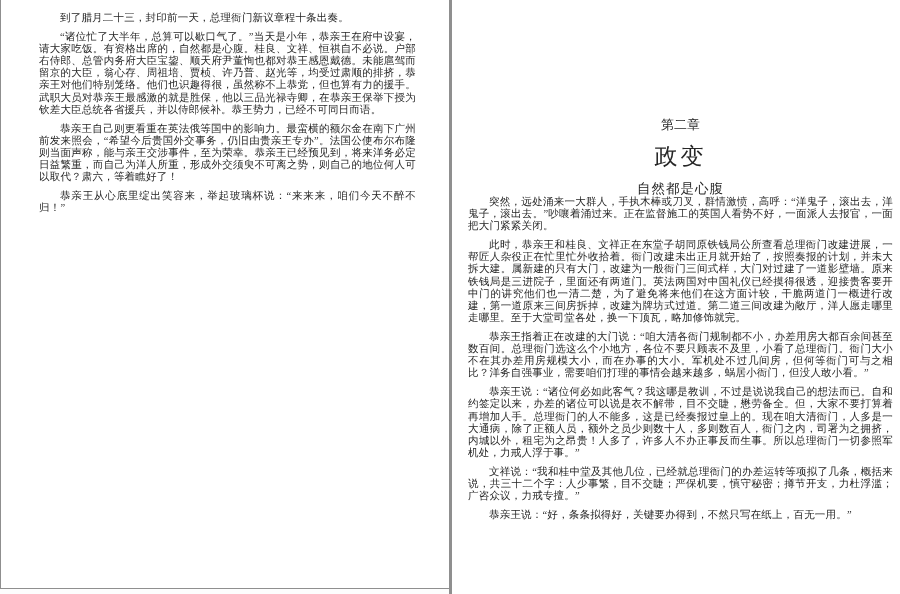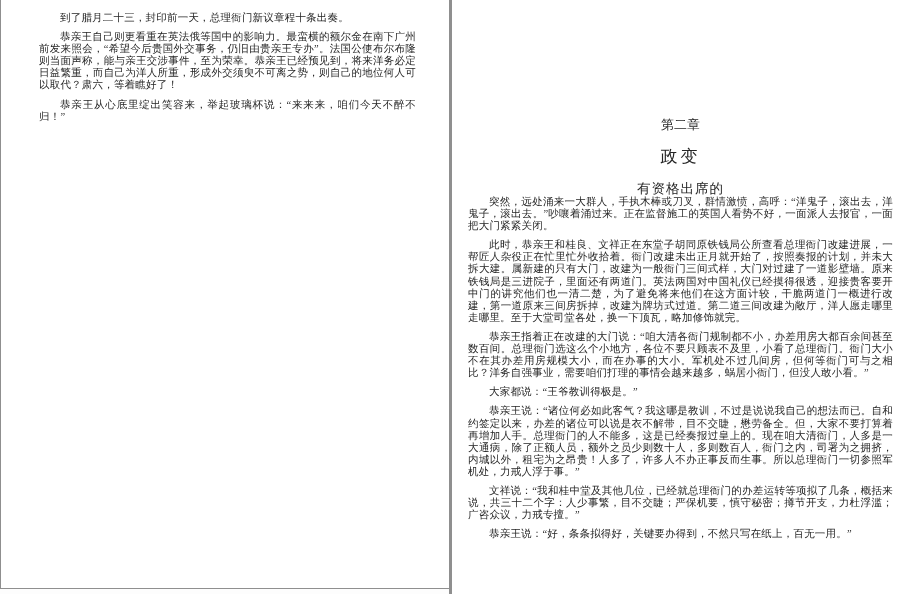--- a/index.html
+++ b/index.html
@@ -59,21 +59,21 @@
   .chapter-label {
     margin: 118px 0 0 0;
     text-align: center;
     font-size: 13px;
     line-height: 13px;
     font-weight: normal;
   }
   .chapter-title {
     margin: 15px 0 0 0;
     text-align: center;
-    font-size: 17px;
+    font-size: 23px;
     line-height: 21px;
     font-weight: normal;
     letter-spacing: 3px;
   }
   .section-title {
     margin: 14px 0 0 0;
     text-align: center;
     font-size: 13.5px;
     line-height: 15px;
     font-weight: normal;
@@ -83,33 +83,33 @@
     margin-top: 16px;
   }
 </style>
 </head>
 <body>
 
 <div class="viewer">
 
   <div class="page page-left">
     <p class="para">到了腊月二十三，封印前一天，总理衙门新议章程十条出奏。</p>
+    <p class="para">“诸位忙了大半年，总算可以歇口气了。”当天是小年，恭亲王在府中设宴，请大家吃饭。有资格出席的，自然都是心腹。桂良、文祥、恒祺自不必说。户部右侍郎、总管内务府大臣宝鋆、顺天府尹董恂也都对恭王感恩戴德。未能扈驾而留京的大臣，翁心存、周祖培、贾桢、许乃普、赵光等，均受过肃顺的排挤，恭亲王对他们特别笼络。他们也识趣得很，虽然称不上恭党，但也算有力的援手。武职大员对恭亲王最感激的就是胜保，他以三品光禄寺卿，在恭亲王保举下授为钦差大臣总统各省援兵，并以侍郎候补。恭王势力，已经不可同日而语。</p>
     <p class="para">恭亲王自己则更看重在英法俄等国中的影响力。最蛮横的额尔金在南下广州前发来照会，“希望今后贵国外交事务，仍旧由贵亲王专办”。法国公使布尔布隆则当面声称，能与亲王交涉事件，至为荣幸。恭亲王已经预见到，将来洋务必定日益繁重，而自己为洋人所重，形成外交须臾不可离之势，则自己的地位何人可以取代？肃六，等着瞧好了！</p>
     <p class="para">恭亲王从心底里绽出笑容来，举起玻璃杯说：“来来来，咱们今天不醉不归！”</p>
   </div>
 
   <div class="seam"></div>
 
   <div class="page page-right">
     <div class="chapter-label">第二章</div>
     <div class="chapter-title">政变</div>
-    <div class="section-title">有资格出席的</div>
+    <div class="section-title">自然都是心腹</div>
     <p class="para">突然，远处涌来一大群人，手执木棒或刀叉，群情激愤，高呼：“洋鬼子，滚出去，洋鬼子，滚出去。”吵嚷着涌过来。正在监督施工的英国人看势不好，一面派人去报官，一面把大门紧紧关闭。</p>
     <p class="para">此时，恭亲王和桂良、文祥正在东堂子胡同原铁钱局公所查看总理衙门改建进展，一帮匠人杂役正在忙里忙外收拾着。衙门改建未出正月就开始了，按照奏报的计划，并未大拆大建。属新建的只有大门，改建为一般衙门三间式样，大门对过建了一道影壁墙。原来铁钱局是三进院子，里面还有两道门。英法两国对中国礼仪已经摸得很透，迎接贵客要开中门的讲究他们也一清二楚，为了避免将来他们在这方面计较，干脆两道门一概进行改建，第一道原来三间房拆掉，改建为牌坊式过道。第二道三间改建为敞厅，洋人愿走哪里走哪里。至于大堂司堂各处，换一下顶瓦，略加修饰就完。</p>
     <p class="para">恭亲王指着正在改建的大门说：“咱大清各衙门规制都不小，办差用房大都百余间甚至数百间。总理衙门选这么个小地方，各位不要只顾表不及里，小看了总理衙门。衙门大小不在其办差用房规模大小，而在办事的大小。军机处不过几间房，但何等衙门可与之相比？洋务自强事业，需要咱们打理的事情会越来越多，蜗居小衙门，但没人敢小看。”</p>
-    <p class="para">大家都说：“王爷教训得极是。”</p>
     <p class="para">恭亲王说：“诸位何必如此客气？我这哪是教训，不过是说说我自己的想法而已。自和约签定以来，办差的诸位可以说是衣不解带，目不交睫，懋劳备全。但，大家不要打算着再增加人手。总理衙门的人不能多，这是已经奏报过皇上的。现在咱大清衙门，人多是一大通病，除了正额人员，额外之员少则数十人，多则数百人，衙门之内，司署为之拥挤，内城以外，租宅为之昂贵！人多了，许多人不办正事反而生事。所以总理衙门一切参照军机处，力戒人浮于事。”</p>
     <p class="para">文祥说：“我和桂中堂及其他几位，已经就总理衙门的办差运转等项拟了几条，概括来说，共三十二个字：人少事繁，目不交睫；严保机要，慎守秘密；撙节开支，力杜浮滥；广咨众议，力戒专擅。”</p>
     <p class="para">恭亲王说：“好，条条拟得好，关键要办得到，不然只写在纸上，百无一用。”</p>
 
   </div>
 
 </div>
 
 </body></html>

